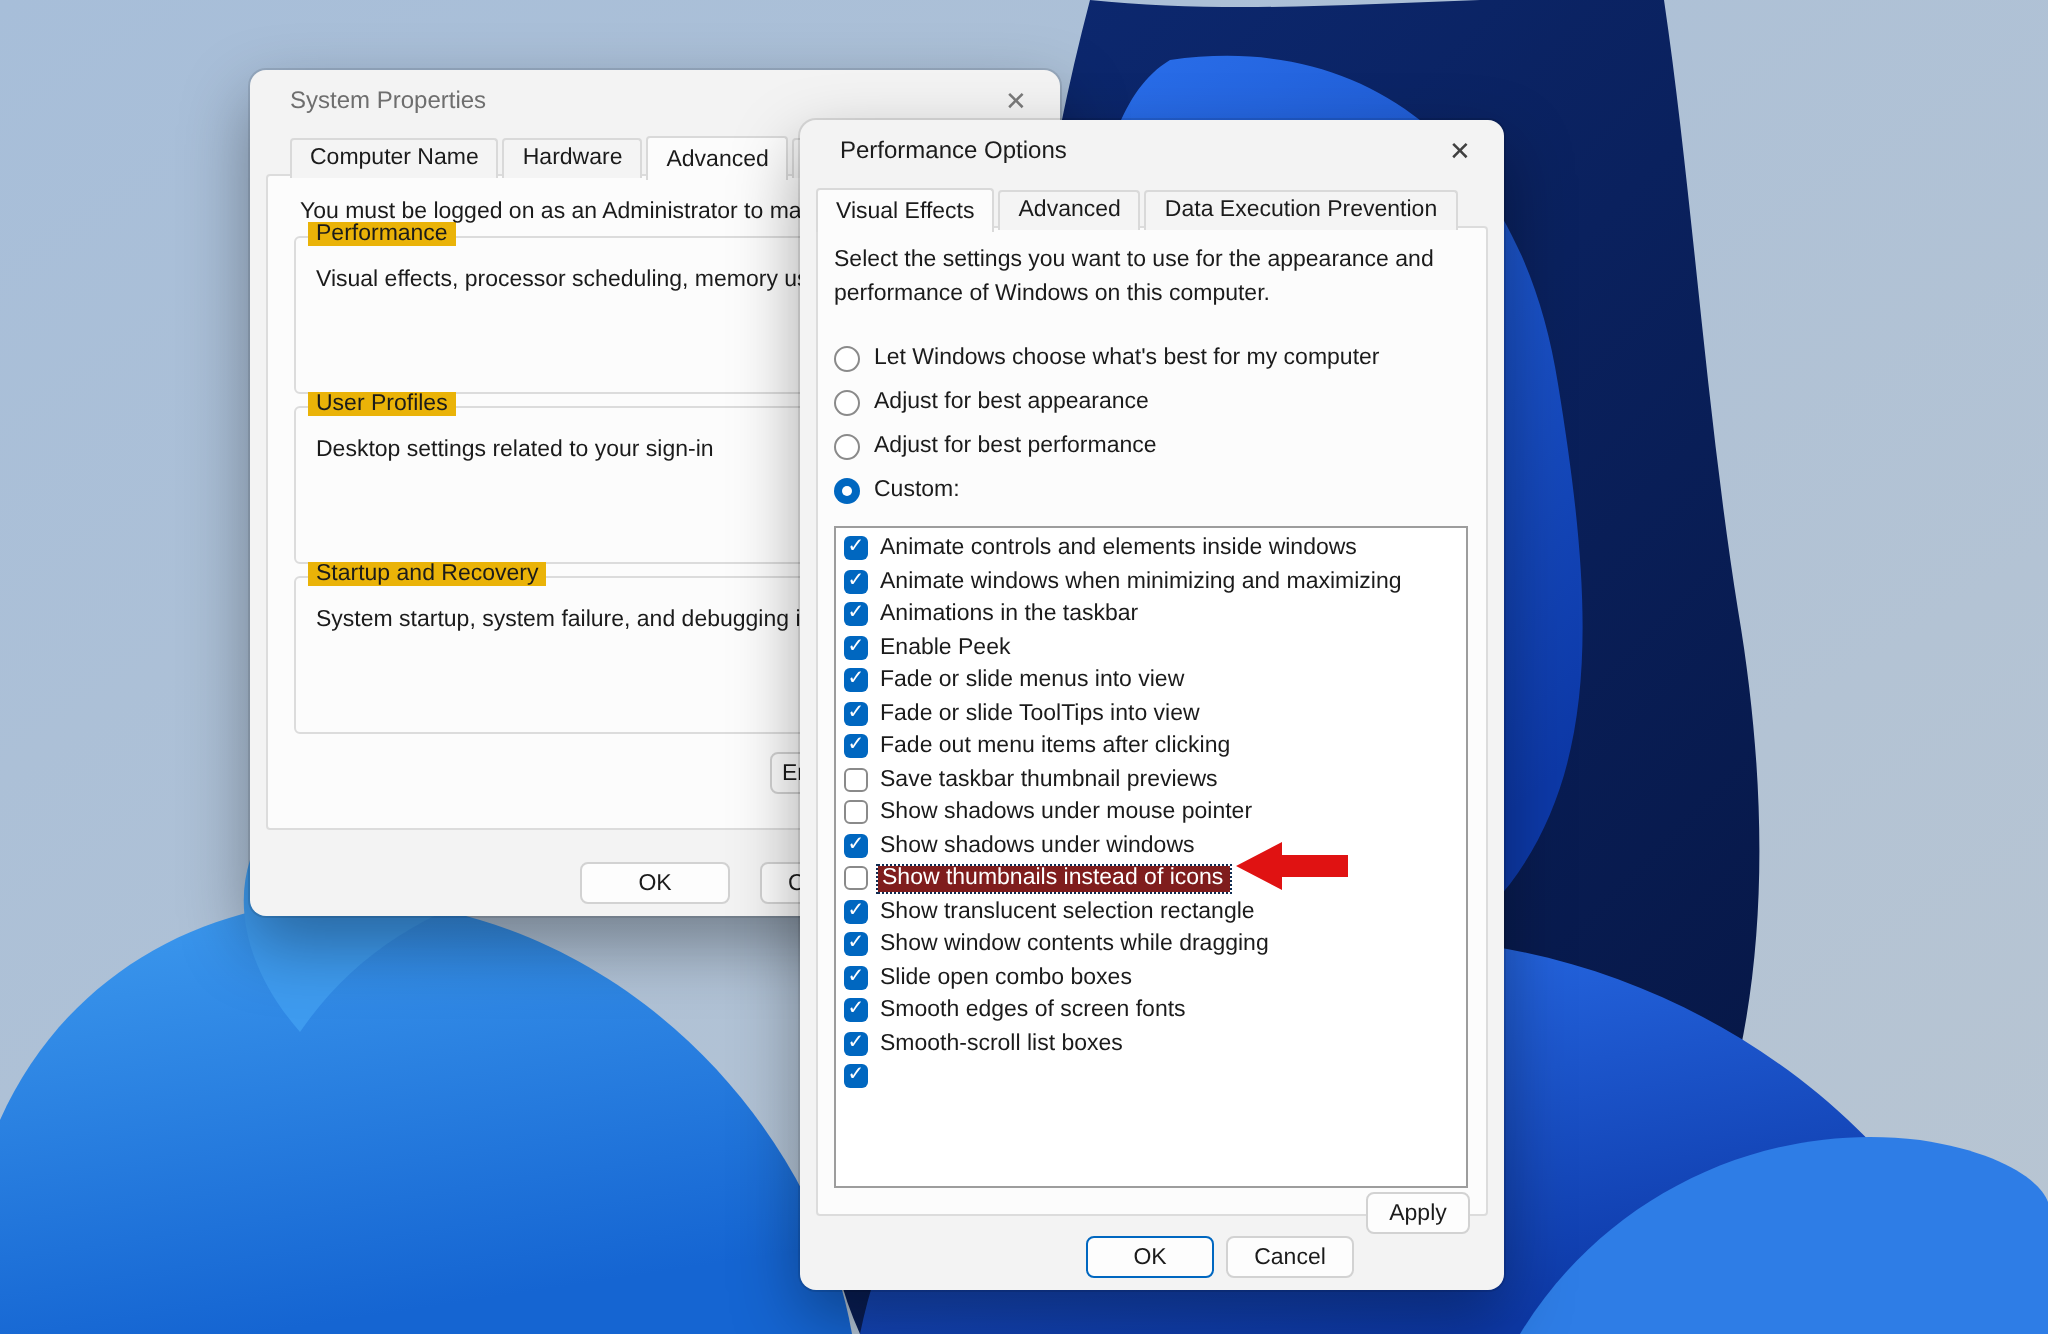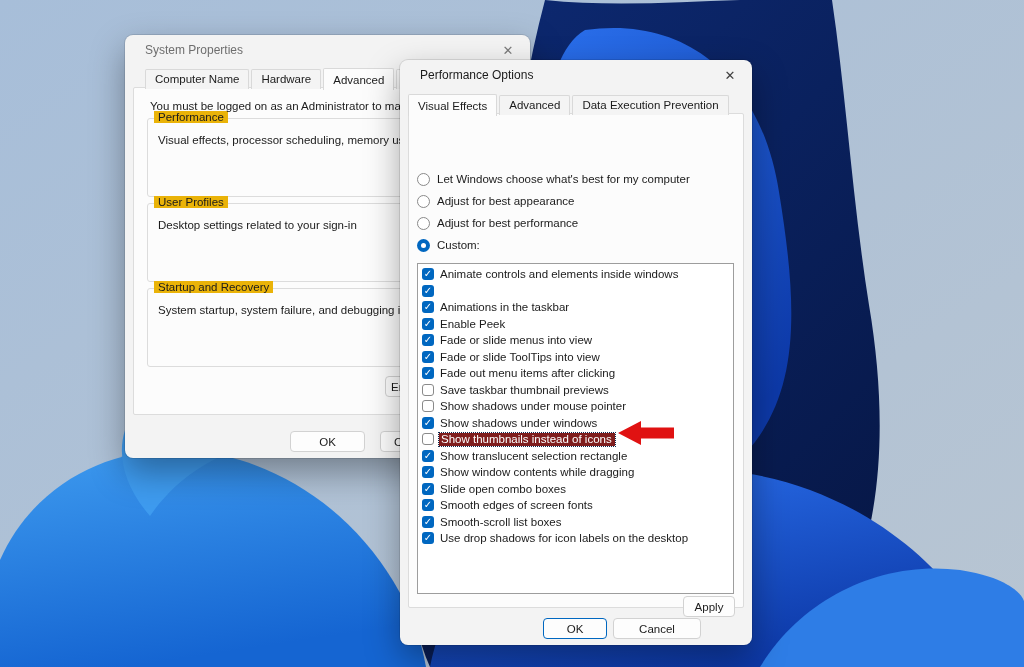--- a/index.html
+++ b/index.html
@@ -55,21 +55,21 @@
   .po-list{
     position:absolute;left:17px;top:203px;width:317px;height:331px;background:#fff;
     border:1px solid #9d9d9d;box-sizing:border-box;padding-top:2px;overflow:hidden;
   }
   .vrow{display:flex;align-items:center;height:16.5px;padding-left:4px;}
   .cbx{width:12px;height:12px;box-sizing:border-box;border:1px solid #8a8a8a;border-radius:3px;background:#fff;flex:none;color:#fff;font-size:10px;line-height:12px;text-align:center;}
   .cbx.on{border:none;background:#0067c0;}
   .vlabel{margin-left:6px;font-size:11.5px;color:#1b1b1b;white-space:nowrap;}
   .vlabel.hl{background:#7f1d1d;color:#fff;outline:1px dotted #0f2c52;padding:0 3px 1px 2px;margin-left:5px;}
   .po-ok{left:143px;top:558px;width:64px;border:1px solid #0067c0;}
-  .po-cancel{left:213px;top:558px;width:88px;}
+  .po-cancel{left:213px;top:558px;width:64px;}
   .po-apply{left:283px;top:536px;width:52px;}
   .annotation-arrow{position:absolute;left:615px;top:419px;width:62px;height:28px;z-index:5;}
 </style>
 </head>
 <body>
 
 <div class="wallpaper">
   <svg width="1024" height="667" viewBox="0 0 1024 667">
     <defs>
       <linearGradient id="gSky" x1="0" y1="0" x2="1" y2="1">
@@ -140,20 +140,21 @@
   <div class="titlebar">
     <span class="win-title">Performance Options</span>
     <span class="win-close">✕</span>
   </div>
   <div class="tabrow" id="po-tabs">
       <span class="tab active">Visual Effects</span>
       <span class="tab">Advanced</span>
       <span class="tab">Data Execution Prevention</span>
     </div>
   <div class="tabpage"></div>
+  <div class="po-desc">Select the settings you want to use for the appearance and performance of Windows on this computer.</div>
   <div class="po-radios" id="po-radios">
       <div class="radio-row">
         <span class="radio"></span>
         <span class="radio-label">Let Windows choose what's best for my computer</span>
       </div>
       <div class="radio-row">
         <span class="radio"></span>
         <span class="radio-label">Adjust for best appearance</span>
       </div>
       <div class="radio-row">
@@ -165,20 +166,21 @@
         <span class="radio-label">Custom:</span>
       </div>
     </div>
   <div class="po-list" id="po-list">
       <div class="vrow">
         <span class="cbx on">✓</span>
         <span class="vlabel">Animate controls and elements inside windows</span>
       </div>
       <div class="vrow">
         <span class="cbx on">✓</span>
+        <span class="vlabel">Animate windows when minimizing and maximizing</span>
       </div>
       <div class="vrow">
         <span class="cbx on">✓</span>
         <span class="vlabel">Animations in the taskbar</span>
       </div>
       <div class="vrow">
         <span class="cbx on">✓</span>
         <span class="vlabel">Enable Peek</span>
       </div>
       <div class="vrow">
@@ -224,21 +226,20 @@
       <div class="vrow">
         <span class="cbx on">✓</span>
         <span class="vlabel">Smooth edges of screen fonts</span>
       </div>
       <div class="vrow">
         <span class="cbx on">✓</span>
         <span class="vlabel">Smooth-scroll list boxes</span>
       </div>
       <div class="vrow">
         <span class="cbx on">✓</span>
-        <span class="vlabel">Use drop shadows for icon labels on the desktop</span>
       </div>
     </div>
   <button class="win-btn po-ok">OK</button>
   <button class="win-btn po-cancel">Cancel</button>
   <button class="win-btn po-apply">Apply</button>
 </div>
 
 <svg class="annotation-arrow" viewBox="0 0 62 28">
   <polygon id="arrow-poly" points="3,14 26,2 26,8.5 59,8.5 59,19.5 26,19.5 26,26" fill="#e01212"></polygon>
 </svg>

